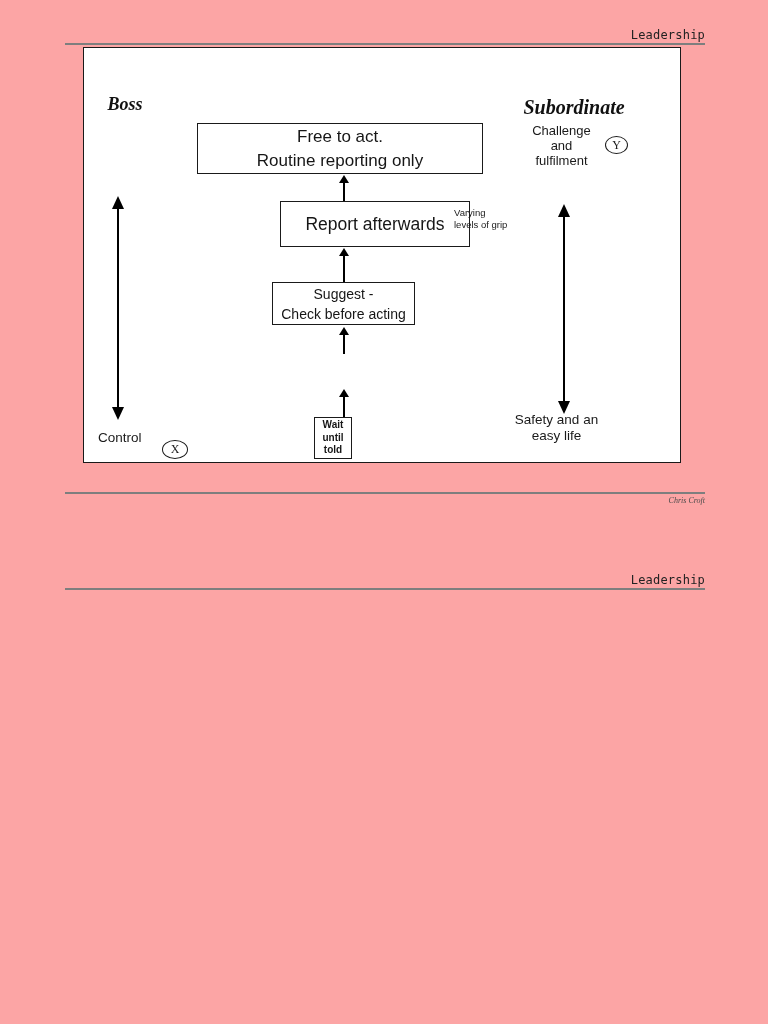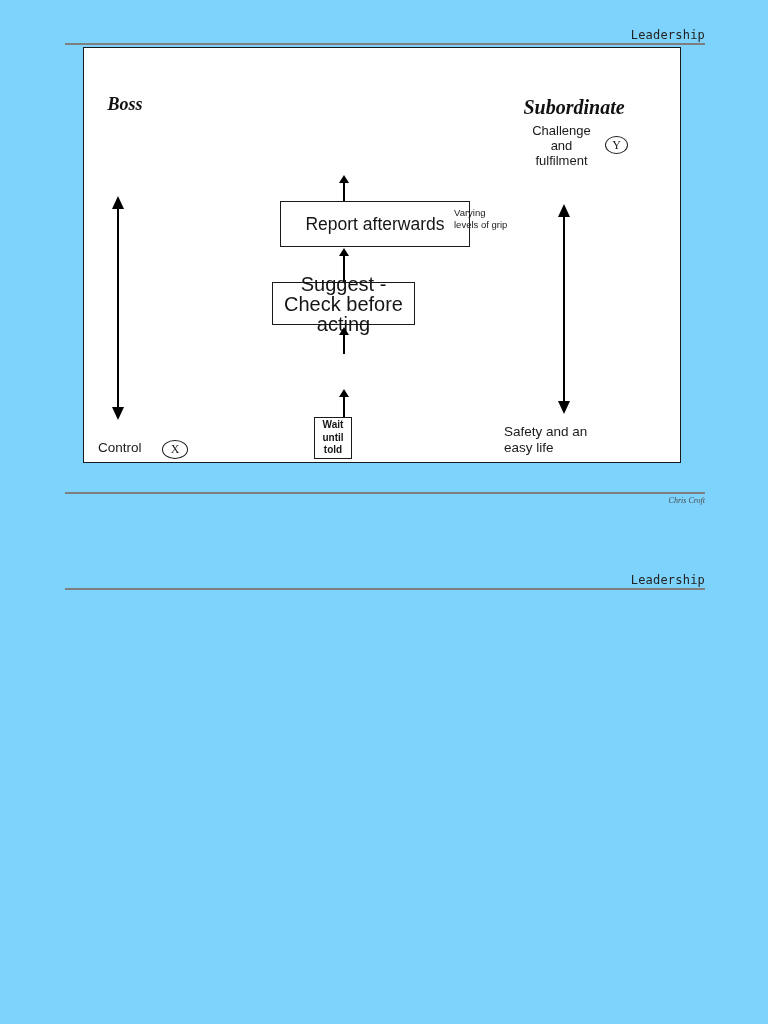--- a/index.html
+++ b/index.html
@@ -1,18 +1,18 @@
 <!DOCTYPE html>
 <html><head>
 <meta charset="utf-8">
 <style>
   * { margin:0; padding:0; box-sizing:border-box; }
   html,body { background:#fff; }
   .page {
-    position:relative; width:768px; height:1024px; background:#7dd3fc;
+    position:relative; width:768px; height:1024px; background:#fca5a5;
     font-family:"Liberation Sans", sans-serif; color:#1a1a1a; overflow:hidden;
   }
   .mono-label {
     position:absolute; font-family:"DejaVu Sans Mono", monospace;
     font-size:12px; color:#222; letter-spacing:0.2px;
   }
   .rule { position:absolute; left:65px; width:640px; height:2px; background:#7e7e7e; }
   .author {
     position:absolute; font-family:"Liberation Serif", serif; font-style:italic;
     font-size:8px; color:#4a4a4a;
@@ -28,37 +28,37 @@
   .title { left:118px; width:314px; top:32px; font-size:23px; }
   .boss-head { left:0px; width:82px; top:46px; font-size:18px; }
   .sub-head { left:428px; width:124px; top:48px; font-size:20px; }
   .axis-label {
     position:absolute; text-align:center; font-size:13px; line-height:15px;
     white-space:pre-line; color:#1a1a1a;
   }
   .boss-axis { left:0px; width:82px; top:71px; }
   .sub-axis { left:430px; width:95px; top:75px; }
   .bottom-label { position:absolute; font-size:13.5px; color:#1a1a1a; }
-  .control-label { left:14px; top:392px; }
-  .safety-label { left:420px; width:105px; top:376px; text-align:left; white-space:pre-line; line-height:16px; }
+  .control-label { left:14px; top:382px; }
+  .safety-label { left:420px; width:105px; top:364px; text-align:center; white-space:pre-line; line-height:16px; }
   .badge {
     position:absolute; border:1.4px solid #1a1a1a; border-radius:50%;
     display:flex; align-items:center; justify-content:center;
     font-family:"Liberation Serif", serif; font-size:12px; color:#1a1a1a;
   }
   .badge-x { left:78px; top:392px; width:26px; height:19px; }
   .badge-y { left:521px; top:88px; width:23px; height:18px; }
   .step {
     position:absolute; border:1.5px solid #1a1a1a; background:#fff;
     display:flex; align-items:center; justify-content:center;
     text-align:center; white-space:pre-line; color:#161616;
   }
   .step1 { left:113px; top:75px;  width:286px; height:51px; font-size:17px;  line-height:24px; }
   .step2 { left:164px; top:153px; width:190px; height:46px; font-size:17.5px;margin-left:32px; }
-  .step3 { left:188px; top:234px; width:143px; height:43px; font-size:20px; line-height:20px; }
+  .step3 { left:188px; top:234px; width:143px; height:43px; font-size:14px; line-height:20px; }
   .step4 { left:205px; top:306px; width:110px; height:34px; font-size:11.5px; }
   .step5 { left:230px; top:369px; width:38px;  height:42px; font-size:10px; line-height:12.5px;font-weight:bold; }
   .annotation {
     position:absolute; left:370px; top:159px; font-size:9.5px; line-height:12px;
     white-space:pre-line; color:#1a1a1a;
   }
   
   .v-arrow { position:absolute; width:14px; }
   .v-arrow .shaft {
     position:absolute; left:50%; margin-left:-1px; width:2px; top:6px; bottom:0; background:#000;
@@ -120,20 +120,22 @@
       <span>Y</span>
     </div>
     <div class="d-arrow d-arrow-right">
       <div class="head-top"></div>
       <div class="shaft"></div>
       <div class="head-bottom"></div>
     </div>
     <div class="bottom-label safety-label">Safety and an
 easy life</div>
 
+    <div class="step step1">Free to act.
+Routine reporting only</div>
     <div class="v-arrow arrow1">
       <div class="head-top"></div>
       <div class="shaft"></div>
     </div>
     <div class="step step2">Report afterwards</div>
     <div class="annotation">Varying
 levels of grip</div>
     <div class="v-arrow arrow2">
       <div class="head-top"></div>
       <div class="shaft"></div>

